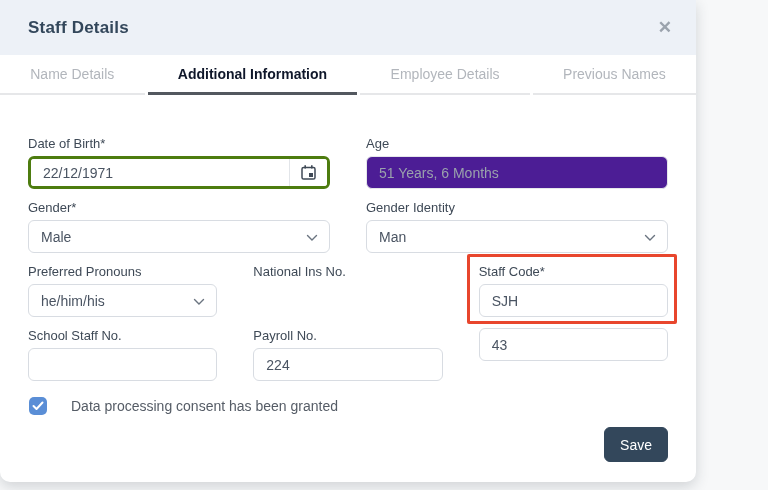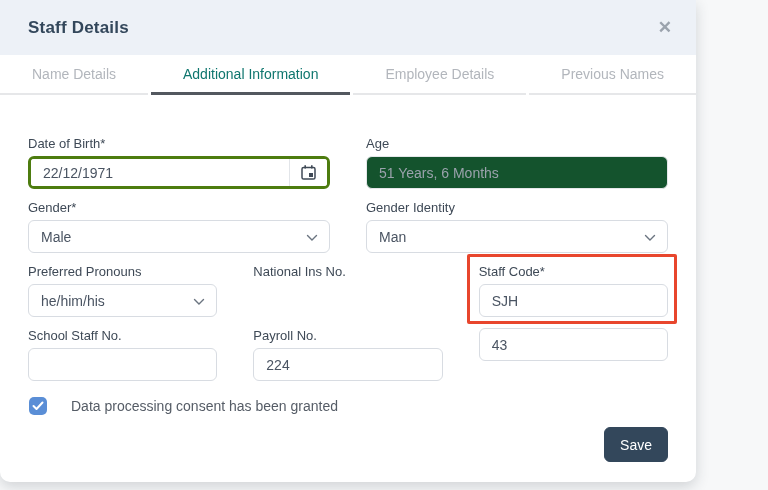--- a/index.html
+++ b/index.html
@@ -32,40 +32,40 @@
   .tabs { display: flex; height: 40px; column-gap: 3px; background: #fff; }
   .tab {
     flex: 1 1 auto;
     display: flex; align-items: center; justify-content: center;
     padding: 16px 28px;
     font-size: 14px; color: #b2b6bc;
     border-bottom: 2px solid #e6e7e9;
     cursor: pointer; white-space: nowrap;
   }
   .tab.active {
-    color: #0f766e; font-weight: normal;
+    color: #0f172a; font-weight: bold;
     border-bottom: 3px solid #53585f;
   }
   .modal-body { padding: 41px 28px 0 28px; }
   .grid2 { display: grid; grid-template-columns: 1fr 1fr; column-gap: 36px; margin-bottom: 11px; }
   .grid3 { display: grid; grid-template-columns: 1fr 1fr 1fr; column-gap: 36px; margin-bottom: 11px; }
   .field { position: relative; }
   .field-label {
     display: block; font-size: 13px; line-height: 16px;
     color: #3e4956; margin-bottom: 4px; font-weight: 500;
   }
   .input {
     width: 100%; height: 33px;
     border: 1px solid #d8dce2; border-radius: 6px;
     padding: 0 12px; font-size: 14px; color: #4a5462;
     background: #fff; outline: none;
     font-family: "Liberation Sans", sans-serif;
   }
   .input:disabled, .input.disabled {
-    background: #14532d; border-color: #e5e7ea; color: #9aa2ac;
+    background: #4c1d95; border-color: #e5e7ea; color: #9aa2ac;
   }
   .input-group {
     display: flex; align-items: stretch; height: 33px;
     border: 3px solid #4d7c0f; border-radius: 6px; overflow: hidden; background: #fff;
   }
   .input-group .input { border: none; border-radius: 0; flex: 1; height: 100%; }
   .addon {
     width: 38px; display: flex; align-items: center; justify-content: center;
     border-left: 1px solid #e2e5e9; background: #fff; cursor: pointer;
   }

